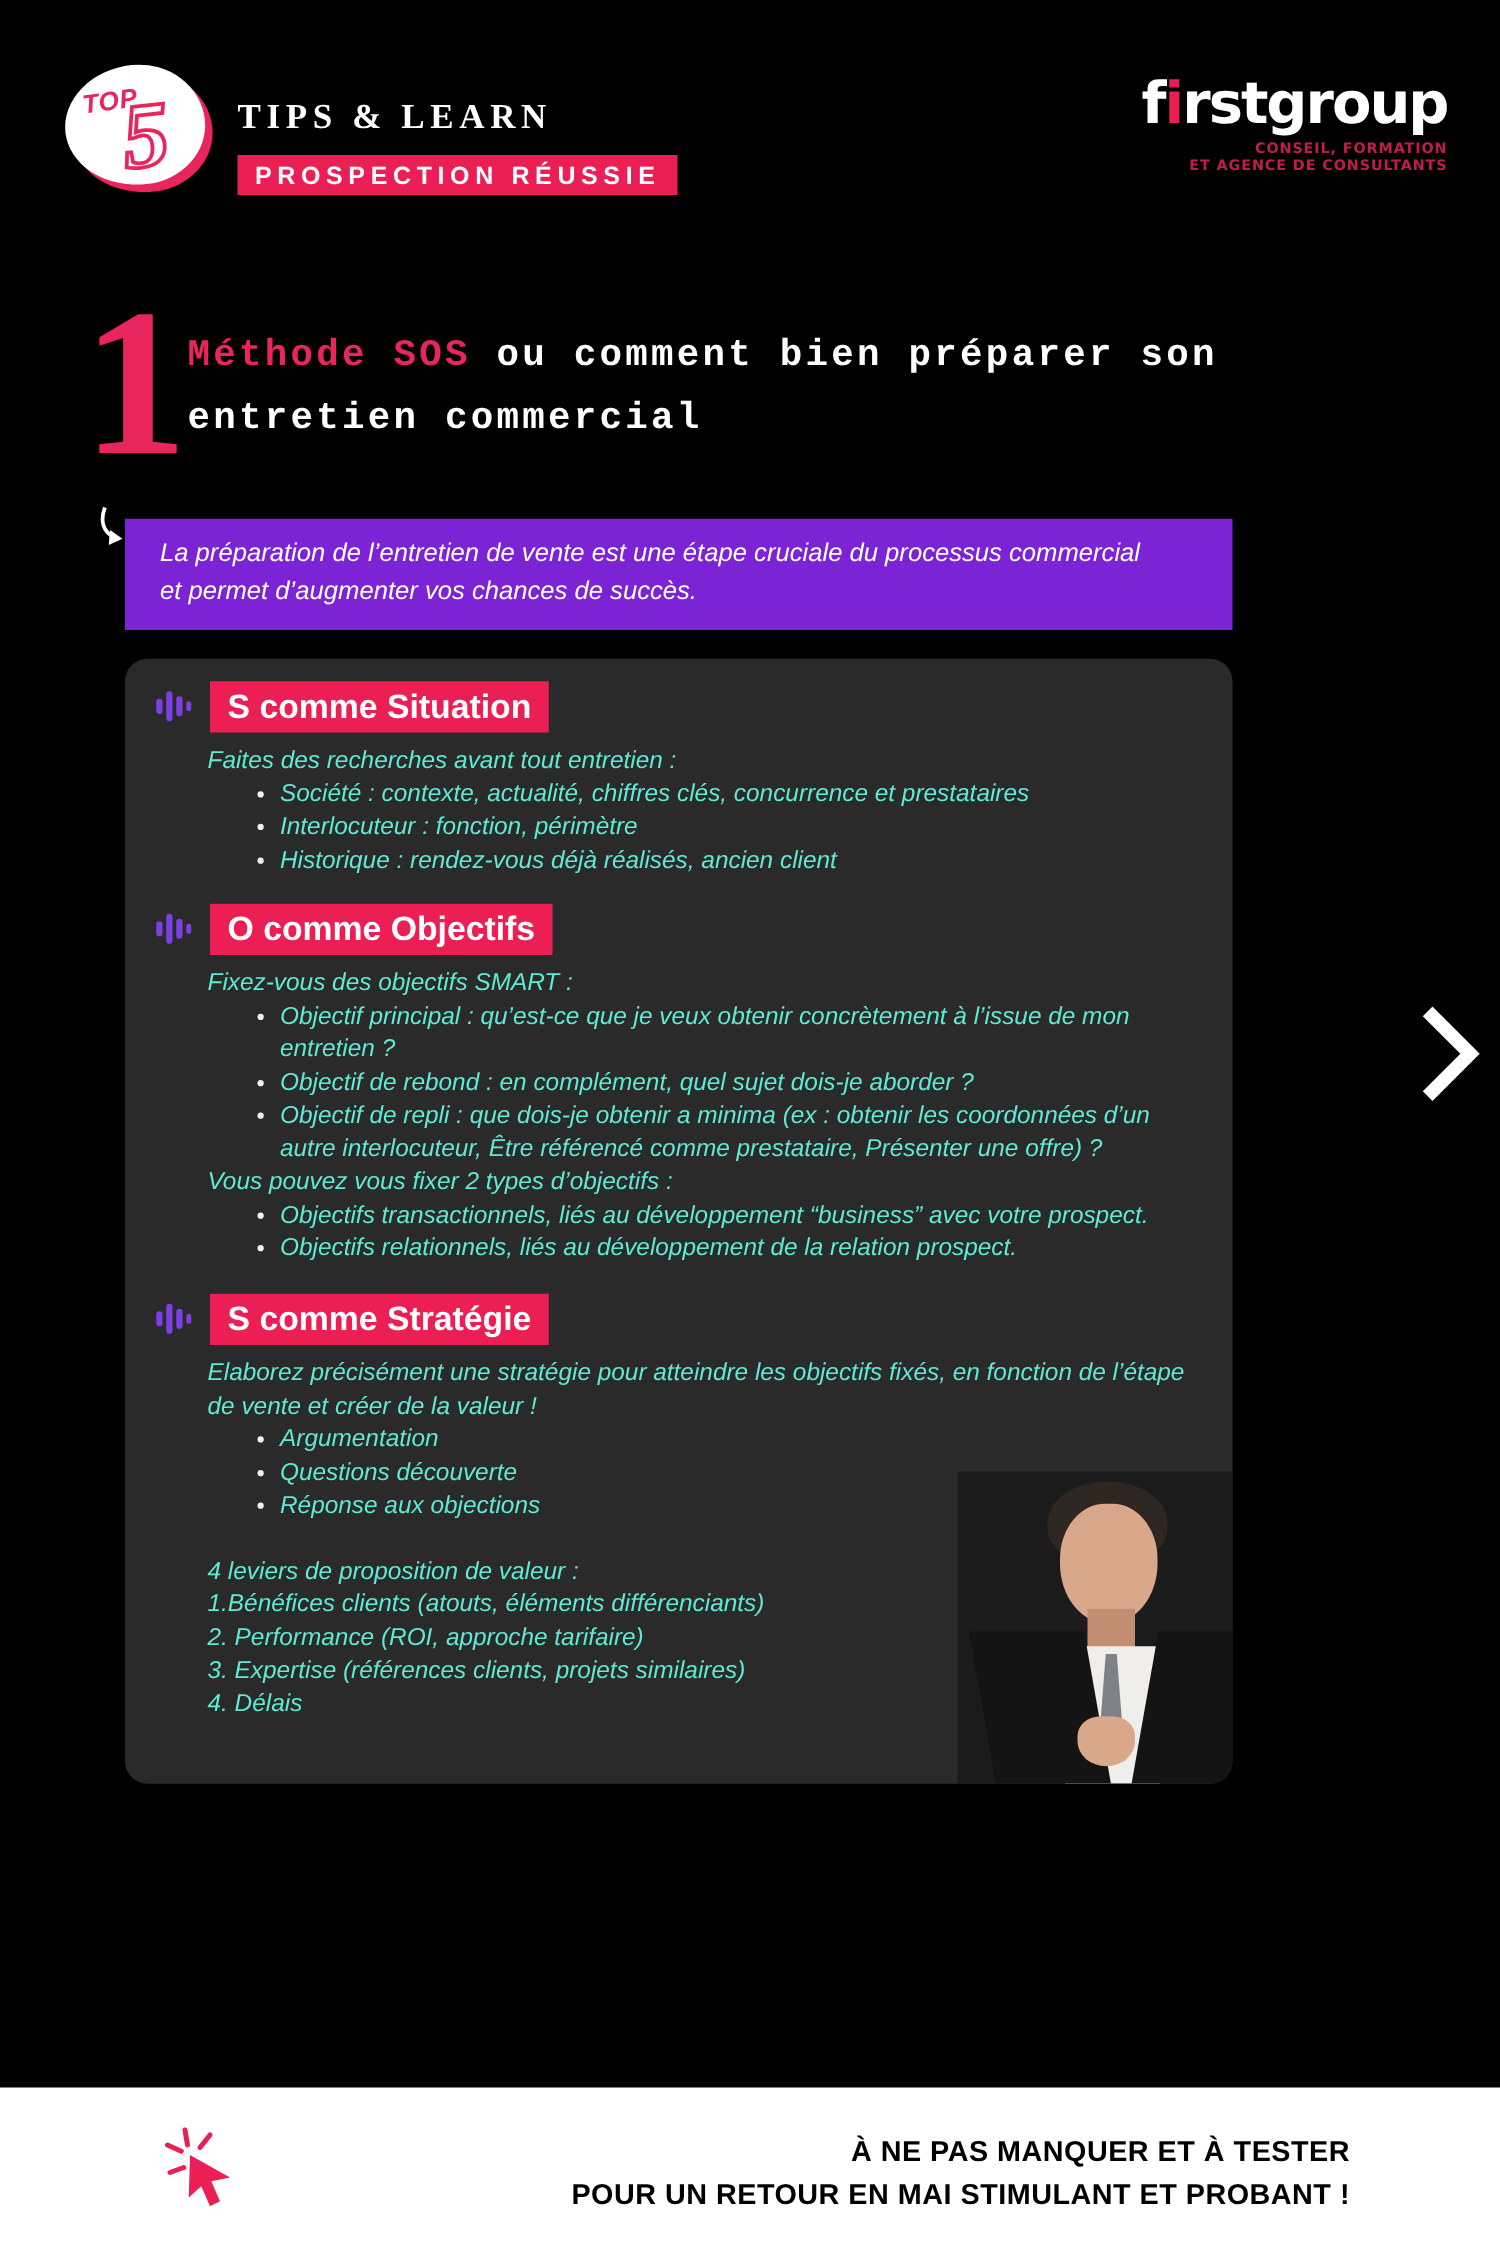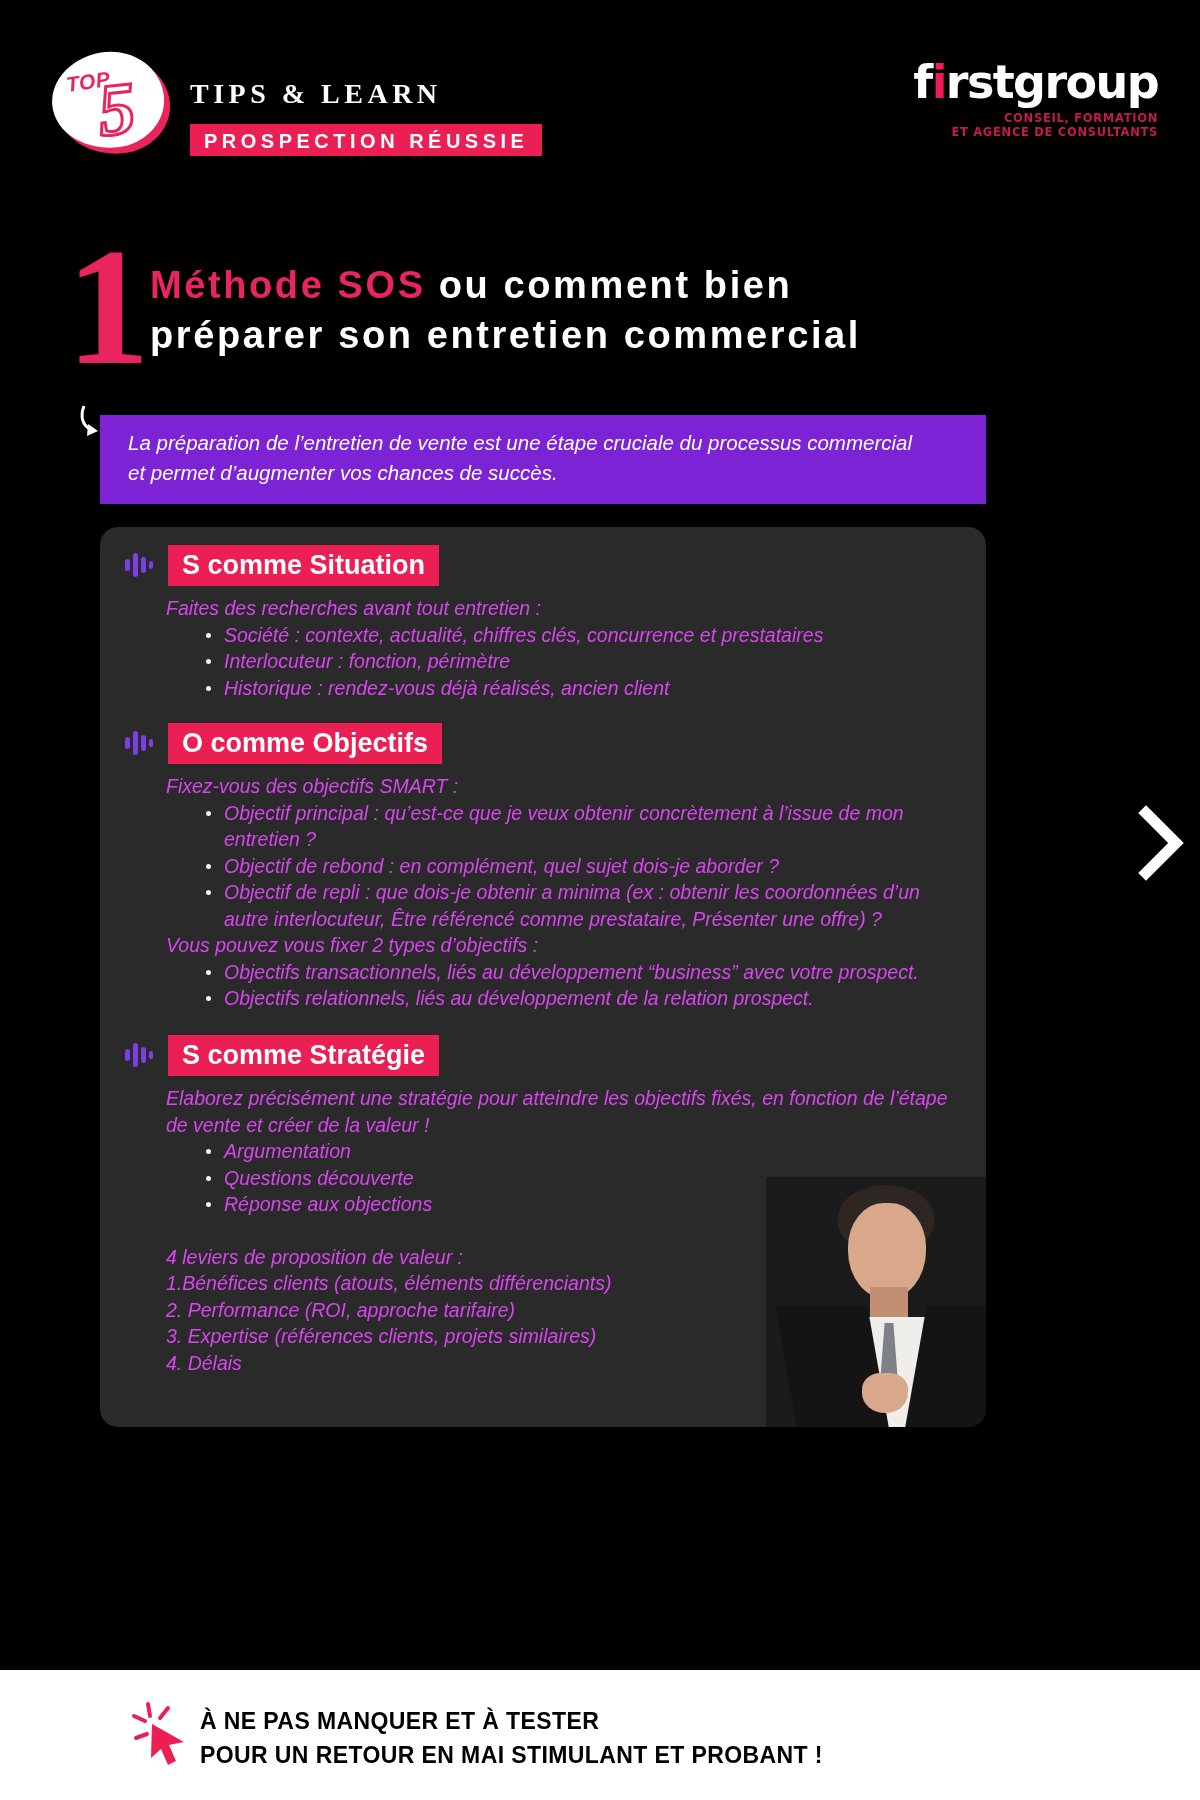--- a/index.html
+++ b/index.html
@@ -145,23 +145,23 @@
     font-weight: bold;
     font-size: 168px;
     line-height: 168px;
     color: #e8255c;
   }
   .title-text {
     position: absolute;
     left: 150px;
     top: 20px;
     width: 830px;
-    font-family: Liberation Sans, sans-serif;
-    font-weight: bold;
-    font-size: 38px;
+    font-family: Liberation Mono, monospace;
+    font-weight: bold;
+    font-size: 30px;
     line-height: 50px;
     letter-spacing: 2.6px;
     color: #ffffff;
   }
   .title-text .hl { color: #e8255c; }
 
   
   .arrow-curve {
     position: absolute;
     left: 78px;
@@ -224,21 +224,21 @@
     font-size: 27px;
     line-height: 36px;
     padding: 2px 14px 3px 14px;
     white-space: nowrap;
   }
 
   .sec-body {
     padding-left: 66px;
     padding-right: 24px;
     padding-top: 10px;
-    color: #d946ef;
+    color: #5eead4;
     font-family: "Liberation Sans", sans-serif;
     font-style: italic;
     font-size: 19.5px;
     line-height: 26.5px;
   }
   .intro { margin-bottom: 0px; }
   .blist {
     list-style: none;
     margin: 0 0 0 38px;
     padding: 0;
@@ -346,21 +346,21 @@
     left: 128px;
     top: 28px;
     width: 70px;
     height: 72px;
   }
   .footer-text {
     position: absolute;
     left: 200px;
     top: 34px;
     width: 880px;
-    text-align: left;
+    text-align: right;
     color: #000000;
     font-family: "Liberation Sans", sans-serif;
     font-weight: bold;
     font-size: 23px;
     line-height: 34px;
     letter-spacing: 0.4px;
   }
 </style>
 </head>
 <body>

